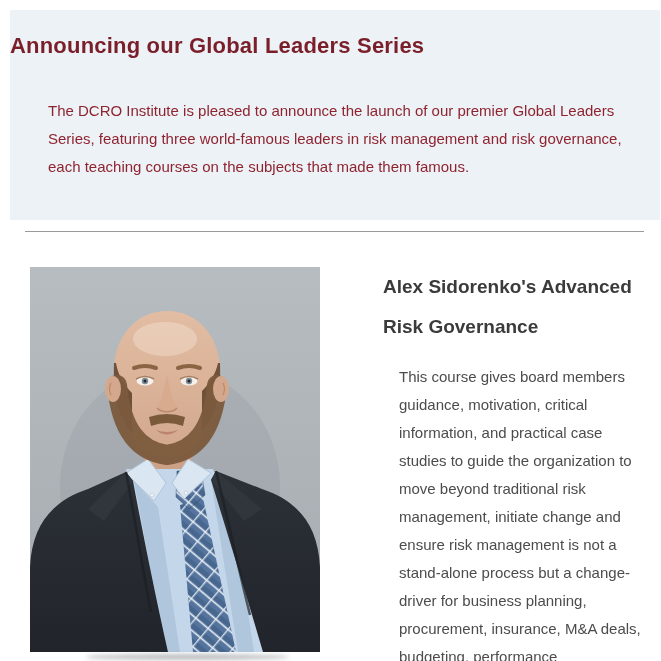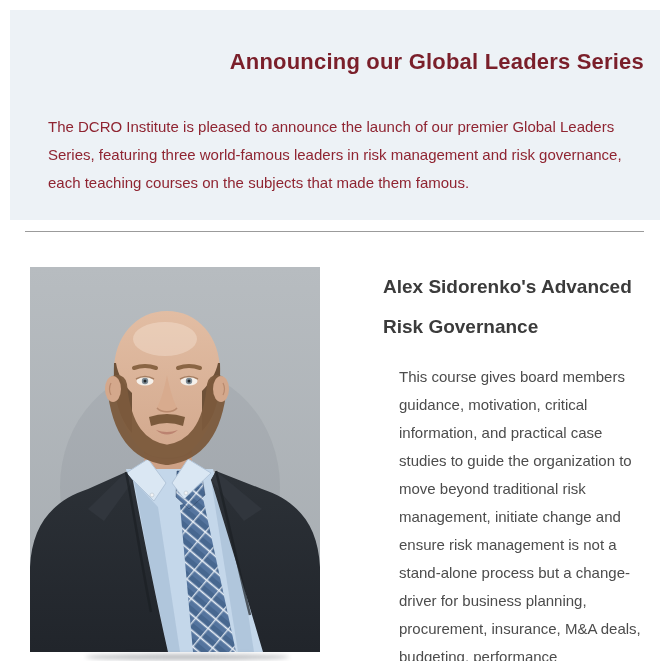--- a/index.html
+++ b/index.html
@@ -10,22 +10,22 @@
     overflow: hidden;
   }
   .hero {
     margin: 10px 0 0 10px;
     width: 650px; height: 210px;
     background: #edf2f6;
     box-sizing: border-box;
     padding-top: 23px;
   }
   .hero h1 {
-    margin: 16px;
-    text-align: right;
+    margin: 0;
+    text-align: left;
     font-size: 22px; line-height: 26px;
     font-weight: bold;
     color: #7a1f2a;
     letter-spacing: 0.2px;
   }
   .hero p {
     margin: 38px auto 0;
     width: 574px;
     text-align: left;
     font-size: 15px; line-height: 28px;

